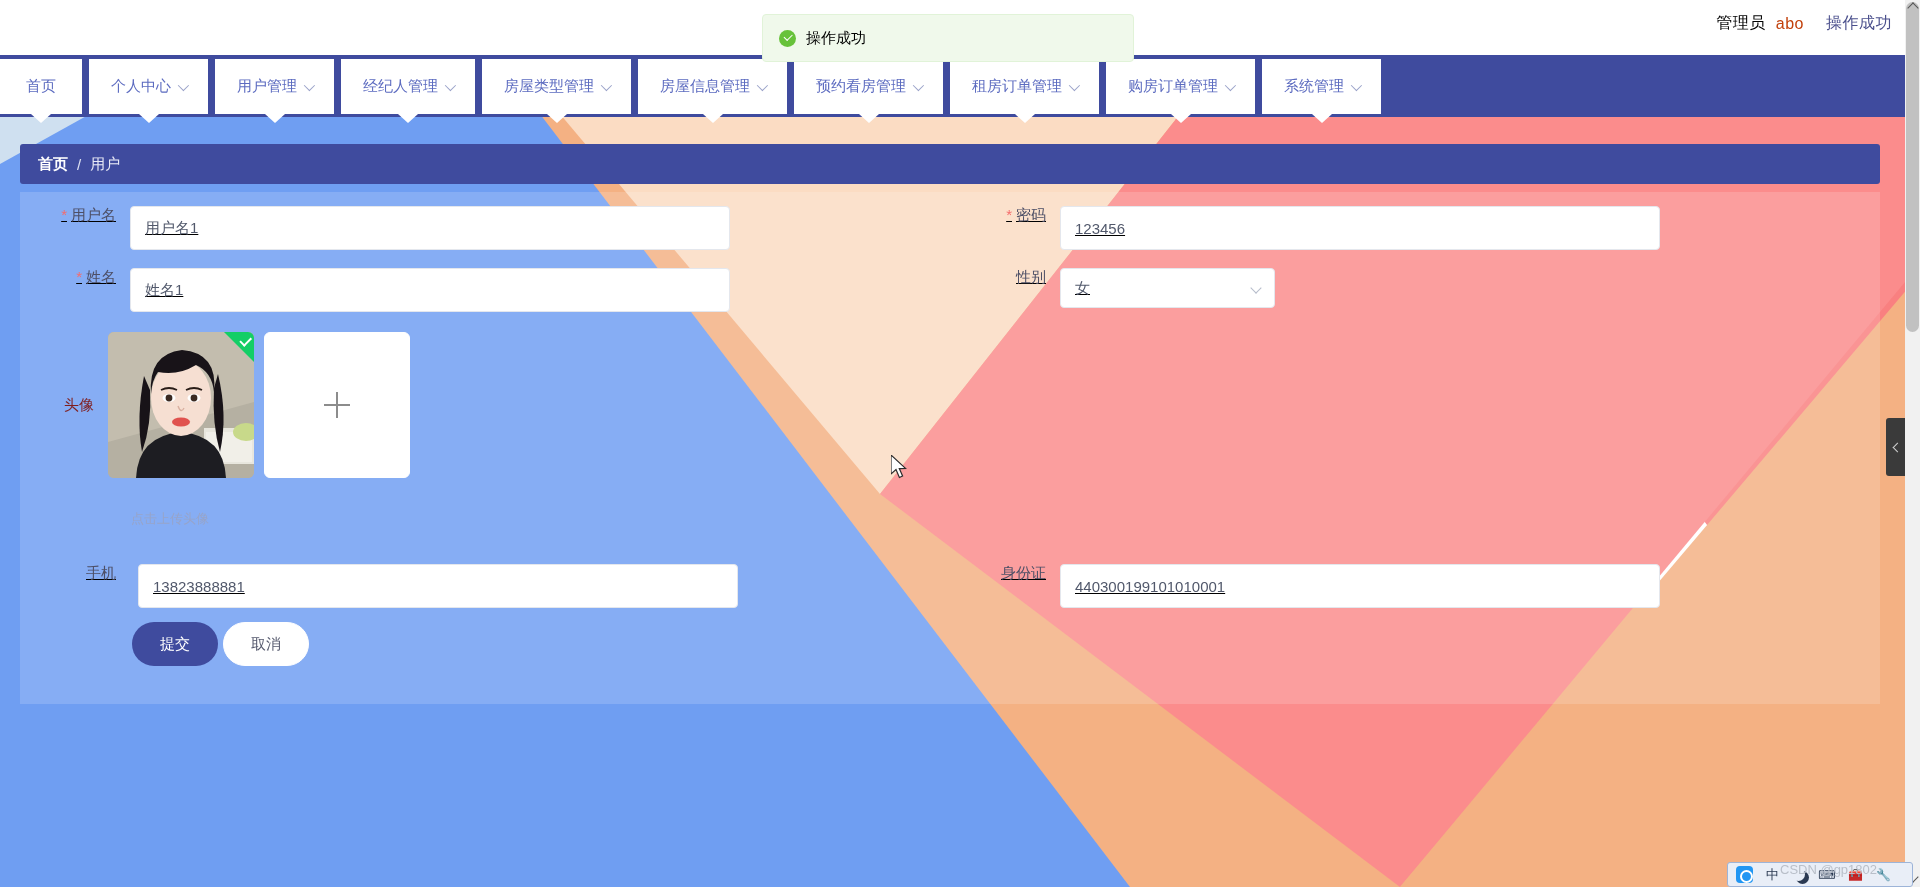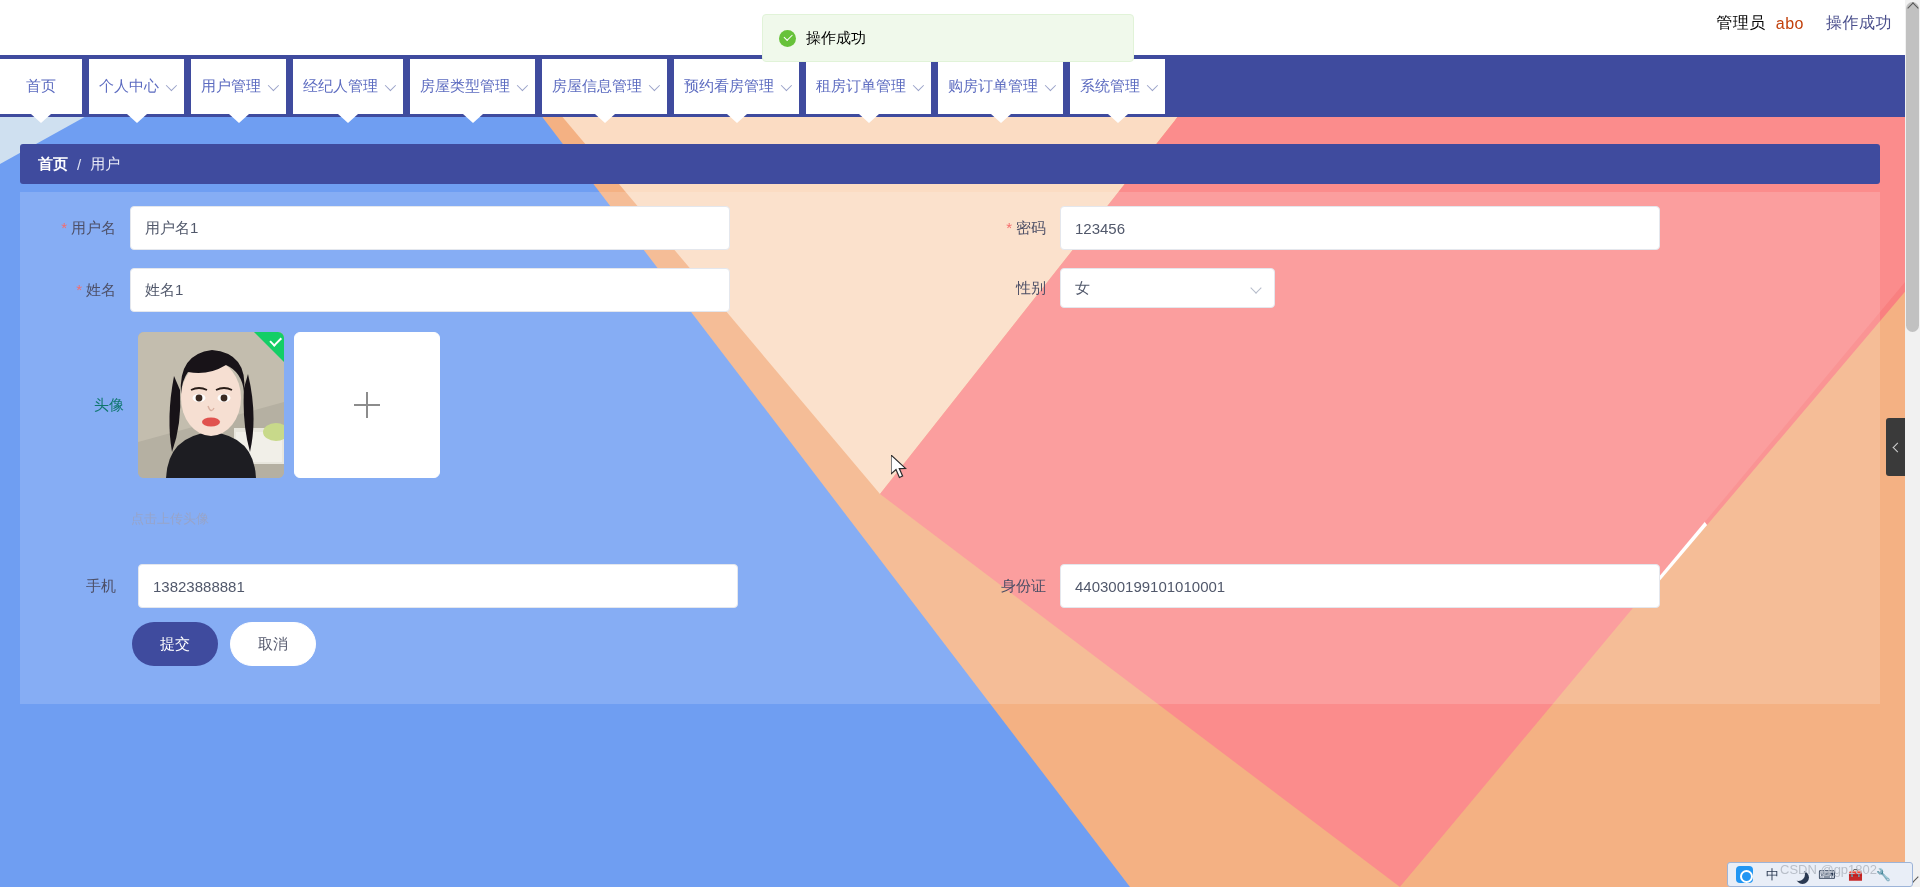--- a/index.html
+++ b/index.html
@@ -51,21 +51,21 @@
   
   .navbar {
     position: absolute; left: 0; top: 55px; width: 1920px; height: 62px;
     background: #3f4b9e; z-index: 20;
   }
   .nav-items { display: flex; height: 62px; align-items: flex-start; }
   .nav-item {
     position: relative; height: 55px; margin-top: 4px;
     background: #ffffff;
     display: flex; align-items: center; justify-content: center;
-    padding: 0 10px; min-width: 70px;
+    padding: 0 22px; min-width: 70px;
     font-size: 15px; color: #5c6bc0; cursor: pointer;
     margin-right: 7px;
   }
   .nav-item:first-child { padding: 0 26px; }
   .nav-item .caret {
     display: inline-block; margin-left: 7px;
     width: 8px; height: 8px;
     border-right: 1.4px solid #9aa2c9; border-bottom: 1.4px solid #9aa2c9;
     transform: rotate(45deg) translateY(-2px);
   }
@@ -86,21 +86,21 @@
   .crumb-home { color: #ffffff; font-weight: bold; cursor: pointer; }
   .crumb-sep { color: #dfe2f3; }
   .crumb-current { color: #e8eaf6; }
 
   
   .panel {
     position: absolute; left: 20px; top: 192px; width: 1860px; height: 512px;
     background: rgba(255,255,255,0.16);
     z-index: 10;
   }
-  .form-row { position: absolute; display: flex; align-items: center; }
+  .form-row { position: absolute; display: flex; align-items: flex-start; text-decoration: underline; }
   .field-label {
     width: 110px; text-align: right; padding-right: 14px;
     font-size: 15px; color: #4d4f66; position: relative;
   }
   .req-star { color: #f56c6c; margin-right: 4px; }
   .text-input {
     height: 44px; background: #ffffff;
     border: 1px solid #e4e7ed; border-radius: 4px;
     padding: 0 14px; font-size: 15px; color: #51586b;
     font-family: "Liberation Sans", "DejaVu Sans", sans-serif;
@@ -123,21 +123,21 @@
   
   .row-username { left: 0px;   top: 14px; }
   .row-password { left: 930px; top: 14px; }
   .row-realname { left: 0px;   top: 76px; }
   .row-gender   { left: 930px; top: 76px; }
   .row-phone    { left: 0px;   top: 372px; gap: 8px; }
   .row-idcard   { left: 930px; top: 372px; }
 
   
   .row-avatar { position: absolute; left: 0; top: 140px; display: flex; align-items: center; }
-  .avatar-label { width: 118px; text-align: right; padding-right: 14px; font-size: 15px; color: #0f766e; }
+  .avatar-label { width: 88px; text-align: right; padding-right: 14px; font-size: 15px; color: #7f1d1d; }
   .avatar-tiles { display: flex; gap: 10px; }
   .avatar-thumb {
     width: 146px; height: 146px; border-radius: 6px; overflow: hidden;
     position: relative; cursor: pointer; background: #b6b3a8;
   }
   .avatar-thumb svg { display: block; width: 146px; height: 146px; }
   .avatar-badge {
     position: absolute; right: 0; top: 0; width: 0; height: 0;
     border-top: 30px solid #13ce66; border-left: 30px solid transparent;
   }
@@ -158,21 +158,21 @@
     content: ""; position: absolute; background: #8c8c8c;
   }
   .plus-icon::before { left: 0; top: 12px; width: 26px; height: 1.6px; }
   .plus-icon::after  { top: 0; left: 12px; height: 26px; width: 1.6px; }
   .avatar-hint {
     position: absolute; left: 111px; top: 318px;
     font-size: 13px; color: #97a4c9;
   }
 
   
-  .btn-row { position: absolute; left: 112px; top: 430px; display: flex; gap: 12px; }
+  .btn-row { position: absolute; left: 112px; top: 430px; display: flex; gap: 5px; }
   .btn {
     height: 44px; border-radius: 22px; border: none;
     font-size: 15px; cursor: pointer; padding: 0 26px;
     font-family: "Liberation Sans", "DejaVu Sans", sans-serif;
   }
   .btn-submit { background: #3f4b9e; color: #ffffff; min-width: 86px; }
   .btn-cancel { background: #ffffff; color: #55596d; min-width: 86px; border: 1px solid #ffffff; }
 
   
   .collapse-handle {

